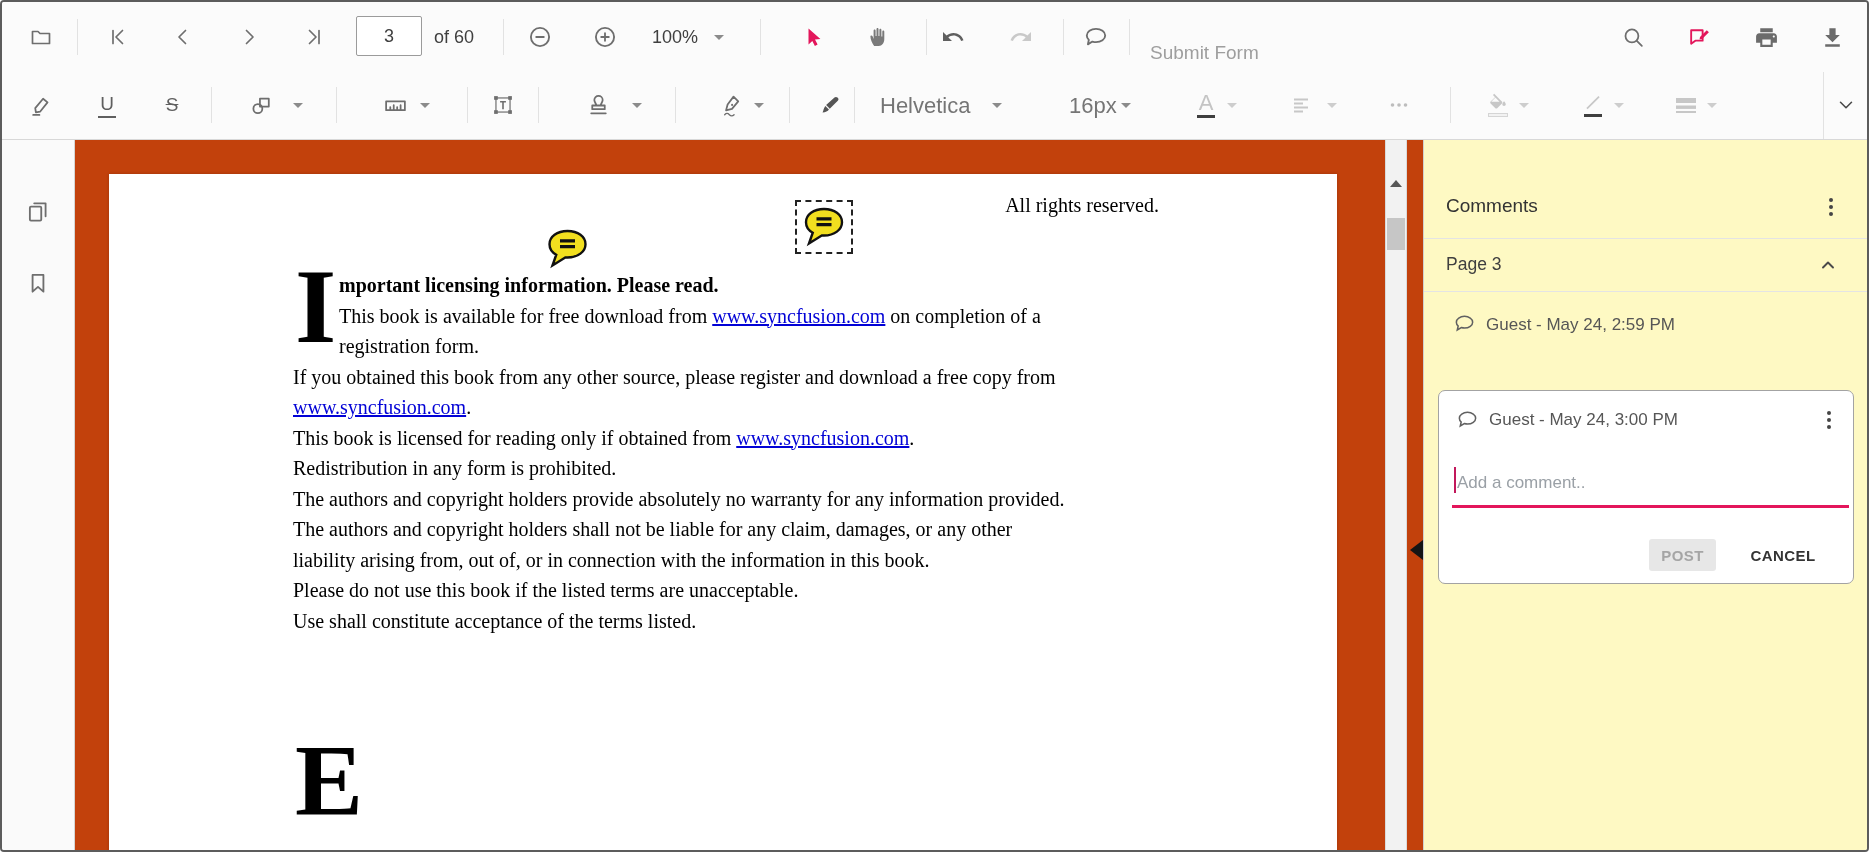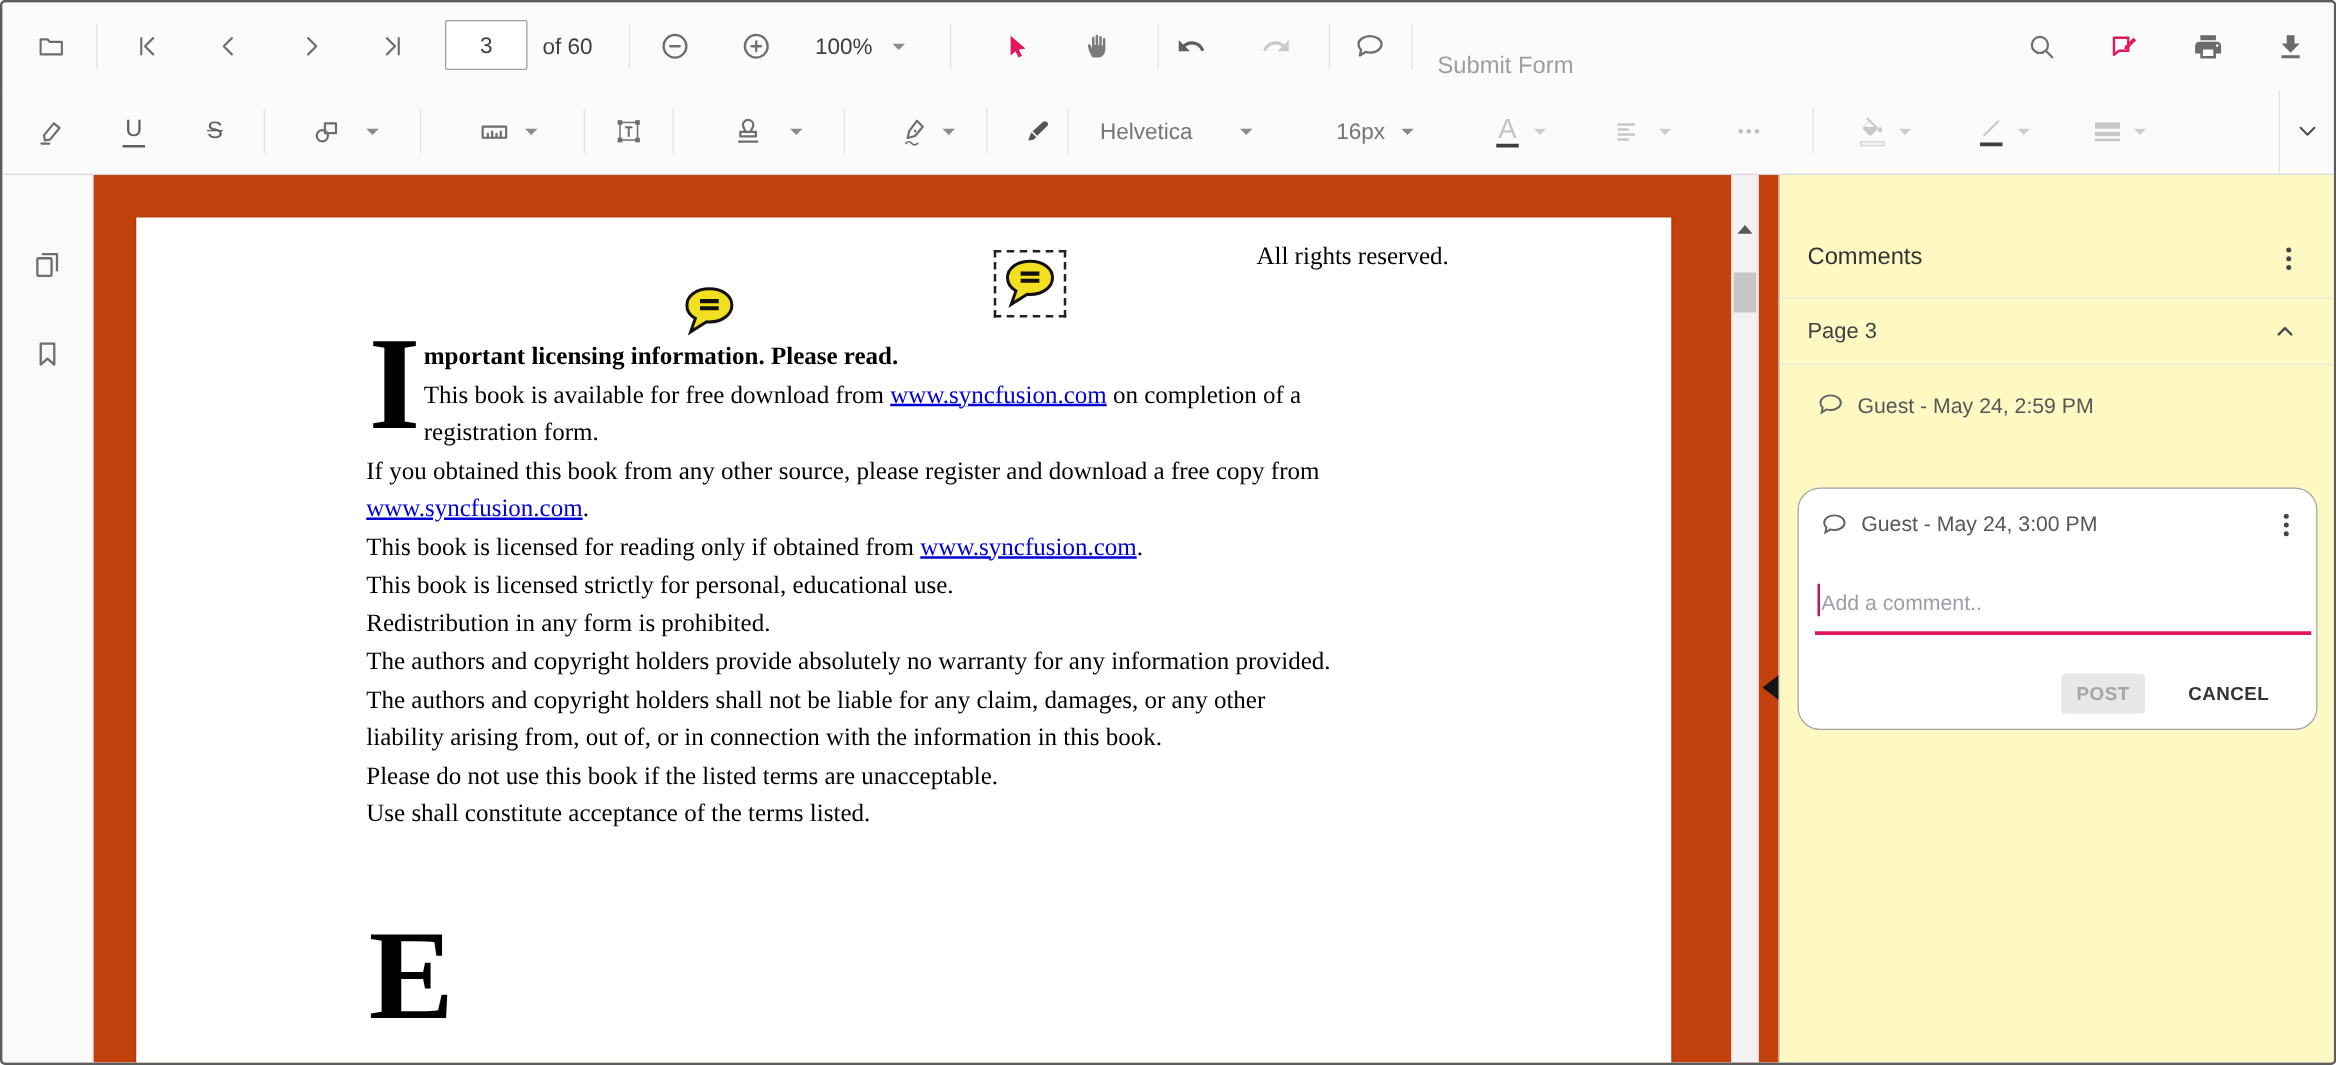--- a/index.html
+++ b/index.html
@@ -10,21 +10,21 @@
   #toolbar1{position:absolute;left:0;top:0;width:100%;height:70px;background:#fbfbfb;border-bottom:1px solid #dcdcdc;}
   #toolbar2{position:absolute;left:0;top:70px;width:100%;height:67px;background:#fbfbfb;border-bottom:1px solid #d8d8d8;}
   .tbtn{position:absolute;top:15px;width:40px;height:40px;display:flex;align-items:center;justify-content:center;}
   #toolbar2 .tbtn{top:13px;}
   .vsep{position:absolute;top:17px;width:1px;height:36px;background:#e2e2e2;}
   #toolbar2 .vsep{top:15px;}
   .ic{stroke:#6e6e6e;fill:none;stroke-width:1.7;stroke-linecap:round;stroke-linejoin:round;}
   .cdn{width:0;height:0;border-left:5px solid transparent;border-right:5px solid transparent;border-top:5px solid #8b8b8b;}
   .cdn.dis{border-top-color:#cdcdcd;}
   .tlabel{font-size:18px;color:#3f3f3f;}
-  .gray-label{font-size:18px;color:#757575;}
+  .gray-label{font-size:22px;color:#757575;}
   .vflex{display:flex;align-items:center;height:100%;}
   #page-input{position:absolute;left:354px;top:14px;width:66px;height:40px;box-sizing:border-box;
       border:1px solid #9b9b9b;border-radius:2px;background:#fff;text-align:center;font-size:18px;color:#3f3f3f;
       font-family:"Liberation Sans",sans-serif;}
   .colbar{width:18px;height:3px;margin-top:1px;}
   
   #content{position:absolute;left:0;top:138px;right:0;bottom:0;}
   #sidebar{position:absolute;left:0;top:0;width:72px;bottom:0;background:#fafafa;border-right:1px solid #d4d4d4;}
   .sbtn{position:absolute;left:14px;width:44px;height:44px;display:flex;align-items:center;justify-content:center;}
   #docarea{position:absolute;left:73px;top:0;width:1348px;bottom:0;background:#c2410c;}
@@ -40,21 +40,21 @@
   #vscroll .upar{position:absolute;left:4px;top:40px;width:0;height:0;border-left:6px solid transparent;border-right:6px solid transparent;border-bottom:7px solid #575757;}
   #vscroll .thumb{position:absolute;left:1px;top:78px;width:18px;height:32px;background:#c6c6c6;}
   
   #panel{position:absolute;left:1421px;top:0;right:0;bottom:0;background:#fef9c3;border-left:1px solid #cfcfcf;}
   .ptitle{position:absolute;left:22px;top:55px;font-size:19px;color:#333;}
   .kebab{display:flex;flex-direction:column;gap:3px;align-items:center;justify-content:center;width:28px;height:28px;}
   .kebab i{width:4px;height:4px;border-radius:50%;background:#454545;}
   .prow-border{position:absolute;left:0;right:0;height:1px;background:#e4e4e4;}
   .meta{font-size:17px;color:#565656;}
   #comment-card{position:absolute;left:14px;top:250px;width:416px;height:194px;box-sizing:border-box;
-      border:1px solid #a3a3a3;border-radius:18px;background:#fff;}
+      border:1px solid #a3a3a3;border-radius:7px;background:#fff;}
   #comment-input{position:absolute;left:16px;top:76px;width:376px;height:30px;border:none;outline:none;
       font-family:"Liberation Sans",sans-serif;font-size:17px;color:#3c3c3c;background:transparent;}
   #comment-input::placeholder{color:#9aa0a6;opacity:1;}
   .accent-line{position:absolute;left:13px;top:114px;width:397px;height:3px;}
   .btn-post{position:absolute;right:137px;top:148px;width:67px;height:32px;border:none;border-radius:3px;
       background:#e7e7e7;color:#a5a5a5;font-size:15px;font-weight:bold;letter-spacing:.4px;font-family:"Liberation Sans",sans-serif;}
   .btn-cancel{position:absolute;right:26px;top:148px;width:88px;height:32px;border:none;background:transparent;
       color:#343434;font-size:15px;font-weight:bold;letter-spacing:.4px;font-family:"Liberation Sans",sans-serif;}
   #collapse-handle{position:absolute;left:1408px;top:400px;width:0;height:0;
       border-top:10px solid transparent;border-bottom:10px solid transparent;border-right:13px solid #151515;}
@@ -344,21 +344,20 @@
         </div>
 
         <span class="dropcap" style="left:186px;top:80px;font-size:106px">I</span>
         <div class="abs" style="left:184px;top:96px">
           <div class="dl ind bold"><span>mportant licensing information. Please read.</span></div>
           <div class="dl ind"><span>This book is available for free download from </span><a class="doclink">www.syncfusion.com</a><span> on completion of a</span></div>
           <div class="dl ind"><span>registration form.</span></div>
           <div class="dl"><span>If you obtained this book from any other source, please register and download a free copy from</span></div>
           <div class="dl"><a class="doclink">www.syncfusion.com</a><span>.</span></div>
           <div class="dl"><span>This book is licensed for reading only if obtained from </span><a class="doclink">www.syncfusion.com</a><span>.</span></div>
-          <div class="dl"><span>This book is licensed strictly for personal, educational use.</span></div>
           <div class="dl"><span>Redistribution in any form is prohibited.</span></div>
           <div class="dl"><span>The authors and copyright holders provide absolutely no warranty for any information provided.</span></div>
           <div class="dl"><span>The authors and copyright holders shall not be liable for any claim, damages, or any other</span></div>
           <div class="dl"><span>liability arising from, out of, or in connection with the information in this book.</span></div>
           <div class="dl"><span>Please do not use this book if the listed terms are unacceptable.</span></div>
           <div class="dl"><span>Use shall constitute acceptance of the terms listed.</span></div>
         </div>
 
         <span class="dropcap" style="left:186px;top:556px;font-size:102px">E</span>
       </div>

